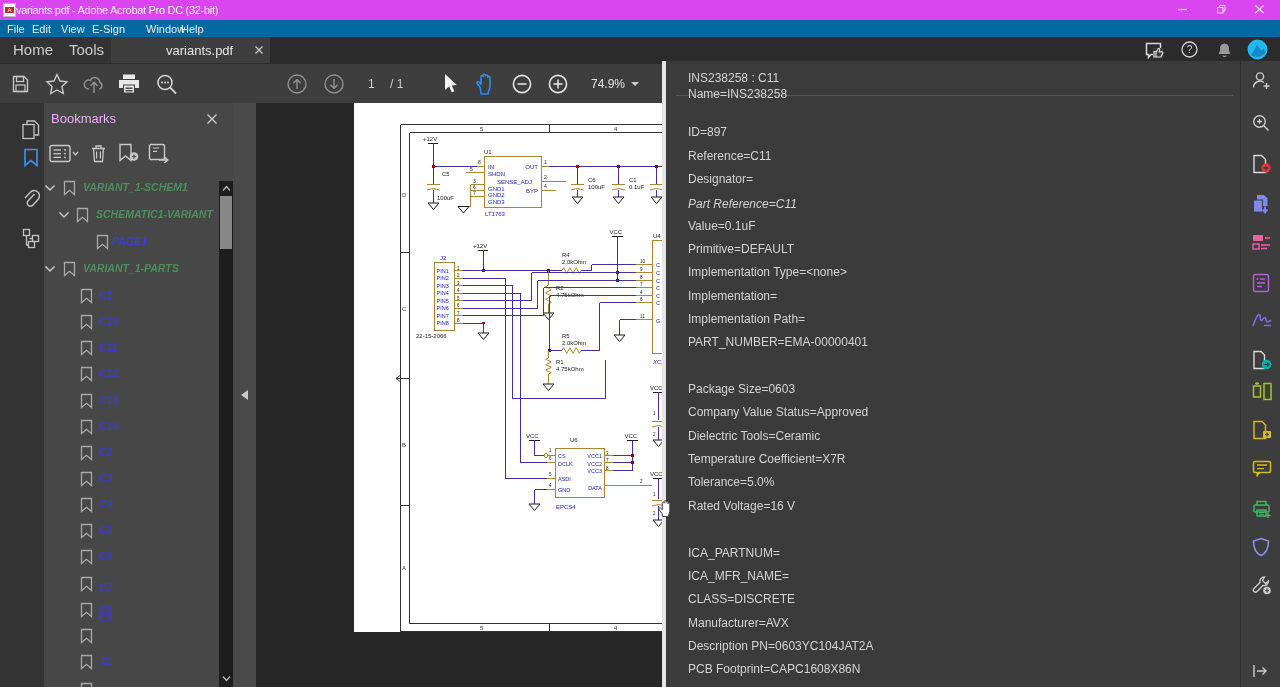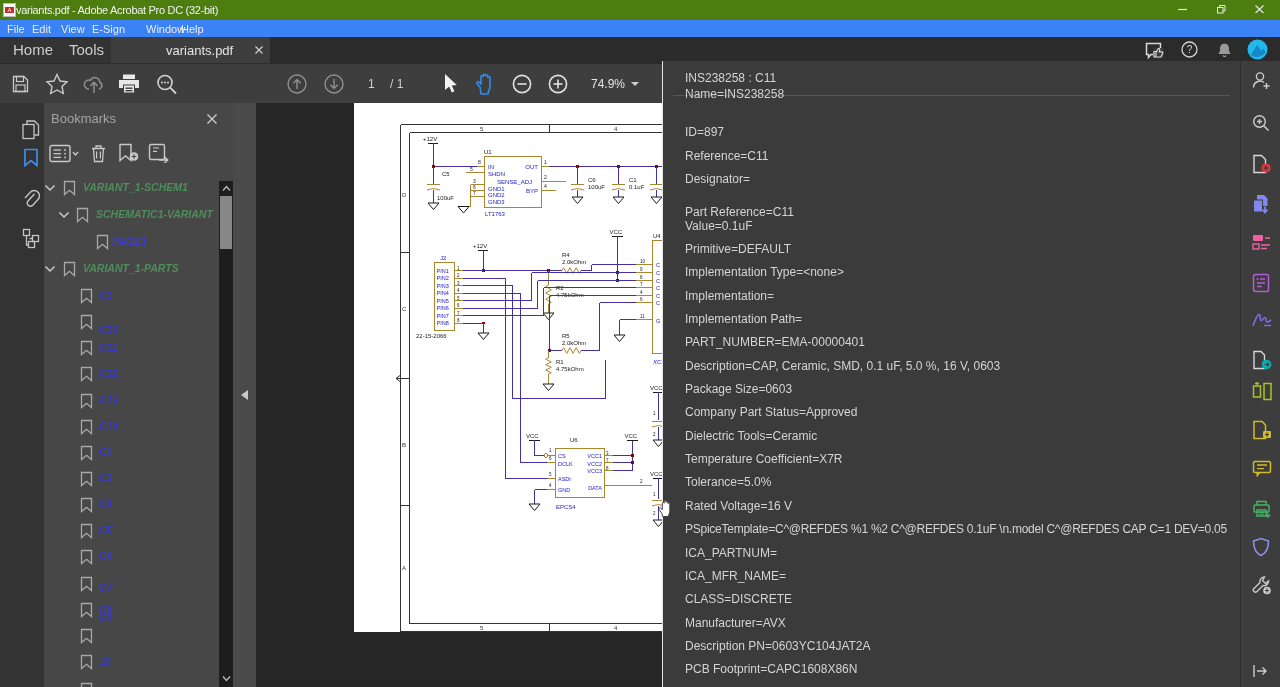--- a/index.html
+++ b/index.html
@@ -1,34 +1,34 @@
 <!DOCTYPE html>
 <html><head>
 <meta charset="utf-8">
 <style>
   html,body{margin:0;padding:0;}
   body{width:1280px;height:687px;position:relative;overflow:hidden;
        font-family:"Liberation Sans",sans-serif;background:#262626;}
   .abs{position:absolute;}
   
-  #titlebar{left:0;top:0;width:1280px;height:20px;background:#4d7c0f;color:#f2f2f2;}
-  #menubar{left:0;top:20px;width:1280px;height:17px;background:#3b82f6;color:#ededed;}
+  #titlebar{left:0;top:0;width:1280px;height:20px;background:#d946ef;color:#f2f2f2;}
+  #menubar{left:0;top:20px;width:1280px;height:17px;background:#0369a1;color:#ededed;}
   .menuitem{position:absolute;top:3px;font-size:11px;}
   #tabbar{left:0;top:37px;width:1234px;height:26px;background:#333333;}
   #tabbar .right{position:absolute;left:270px;top:0;width:1010px;height:26px;background:#2b2b2b;}
   #activetab{position:absolute;left:111px;top:0;width:159px;height:26px;background:#3e3e3e;}
   #toolbar{left:0;top:63px;width:1280px;height:40px;background:#3e3e3e;border-top:1px solid #2c2c2c;box-sizing:border-box;}
   
   #leftstrip{left:0;top:103px;width:44px;height:584px;background:#333333;}
   #bmpanel{left:44px;top:103px;width:189px;height:584px;background:#474747;overflow:hidden;}
   #splitter{left:233px;top:103px;width:23px;height:584px;background:#4a4a4a;}
   #canvas{left:256px;top:103px;width:406px;height:584px;background:#262626;}
   #page{left:354px;top:103px;width:308px;height:529px;background:#ffffff;}
   
-  #tooltip{left:662px;top:61px;width:578px;height:626px;background:#3b3b3b;border-left:1px solid #e5e5e5;box-sizing:border-box;}
+  #tooltip{left:662px;top:61px;width:578px;height:626px;background:#3b3b3b;border-left:4px solid #e5e5e5;box-sizing:border-box;}
   .ttrow{position:absolute;left:22px;font-size:12px;color:#d4d4d4;white-space:pre;}
   
   #rightrail{left:1240px;top:61px;width:40px;height:626px;background:#3d3d3d;border-left:1px solid #2e2e2e;box-sizing:border-box;}
   .ricon{position:absolute;left:11px;}
   
   .trow{position:absolute;font-size:10.5px;font-style:italic;white-space:nowrap;}
 </style>
 </head>
 <body>
 
@@ -172,21 +172,21 @@
 
   <svg class="abs" style="left:22px;top:125px" width="18" height="21" viewBox="0 0 18 21">
     <rect x="1.5" y="1.5" width="6" height="6" fill="none" stroke="#c4c4c4" stroke-width="1.3"></rect>
     <rect x="10.5" y="7.5" width="6" height="6" fill="none" stroke="#c4c4c4" stroke-width="1.3"></rect>
     <rect x="6.5" y="13.5" width="6" height="6" fill="none" stroke="#c4c4c4" stroke-width="1.3"></rect>
     <path d="M4.5 7.5 V17 H6.5 M7.5 10.5 H10.5" fill="none" stroke="#c4c4c4" stroke-width="1.3"></path>
   </svg>
 </div>
 
 <div class="abs" id="bmpanel">
-  <div class="abs" style="left:7px;top:8px;font-size:13px;color:#a3a3a3;">Bookmarks</div>
+  <div class="abs" style="left:7px;top:8px;font-size:13px;color:#f0abfc;">Bookmarks</div>
   <svg class="abs" style="left:162px;top:10px" width="12" height="12" viewBox="0 0 12 12">
     <path d="M1.5 1.5 L10.5 10.5 M10.5 1.5 L1.5 10.5" stroke="#cfcfcf" stroke-width="1.3"></path>
   </svg>
 
   <svg class="abs" style="left:5px;top:41px" width="30" height="20" viewBox="0 0 30 20">
     <rect x="1" y="1.5" width="20" height="16" rx="2" fill="none" stroke="#c9c9c9" stroke-width="1.4"></rect>
     <line x1="4.5" y1="6" x2="12" y2="6" stroke="#c9c9c9" stroke-width="1.3"></line>
     <line x1="4.5" y1="9.7" x2="12" y2="9.7" stroke="#c9c9c9" stroke-width="1.3"></line>
     <line x1="4.5" y1="13.4" x2="12" y2="13.4" stroke="#c9c9c9" stroke-width="1.3"></line>
     <circle cx="16" cy="6" r="0.9" fill="#c9c9c9"></circle>
@@ -237,21 +237,21 @@
         <path d="M1.5 1.5 H11.5 V14.5 L6.5 10.3 L1.5 14.5 Z" fill="none" stroke="#a8a8a8" stroke-width="1.3"></path>
       </svg>
   <div class="trow" style="left:39px;top:159px;color:#4e8d5c;font-weight:bold;">VARIANT_1-PARTS</div>
   <svg class="abs" style="left:36px;top:185px" width="13" height="16" viewBox="0 0 13 16">
         <path d="M1.5 1.5 H11.5 V14.5 L6.5 10.3 L1.5 14.5 Z" fill="none" stroke="#a8a8a8" stroke-width="1.3"></path>
       </svg>
   <div class="trow" style="left:55px;top:186px;color:#3a3acc;font-weight:bold;">C1</div>
   <svg class="abs" style="left:36px;top:211px" width="13" height="16" viewBox="0 0 13 16">
         <path d="M1.5 1.5 H11.5 V14.5 L6.5 10.3 L1.5 14.5 Z" fill="none" stroke="#a8a8a8" stroke-width="1.3"></path>
       </svg>
-  <div class="trow" style="left:55px;top:220px;color:#3a3acc;font-weight:bold;">C10</div>
+  <div class="trow" style="left:55px;top:212px;color:#3a3acc;font-weight:bold;">C10</div>
   <svg class="abs" style="left:36px;top:237px" width="13" height="16" viewBox="0 0 13 16">
         <path d="M1.5 1.5 H11.5 V14.5 L6.5 10.3 L1.5 14.5 Z" fill="none" stroke="#a8a8a8" stroke-width="1.3"></path>
       </svg>
   <div class="trow" style="left:55px;top:238px;color:#3a3acc;font-weight:bold;">C11</div>
   <svg class="abs" style="left:36px;top:263px" width="13" height="16" viewBox="0 0 13 16">
         <path d="M1.5 1.5 H11.5 V14.5 L6.5 10.3 L1.5 14.5 Z" fill="none" stroke="#a8a8a8" stroke-width="1.3"></path>
       </svg>
   <div class="trow" style="left:55px;top:264px;color:#3a3acc;font-weight:bold;">C12</div>
   <svg class="abs" style="left:36px;top:290px" width="13" height="16" viewBox="0 0 13 16">
         <path d="M1.5 1.5 H11.5 V14.5 L6.5 10.3 L1.5 14.5 Z" fill="none" stroke="#a8a8a8" stroke-width="1.3"></path>
@@ -585,35 +585,33 @@
 </svg>
 </div>
 
 <div class="abs" id="tooltip">
   <div class="ttrow" style="top:10px;">INS238258 : C11</div>
   <div class="abs" style="left:10px;top:34px;width:557px;height:1px;background:#565656;"></div>
   <div class="ttrow" style="top:26px;">Name=INS238258</div>
   <div class="ttrow" style="top:64.3px;">ID=897</div>
   <div class="ttrow" style="top:87.7px;">Reference=C11</div>
   <div class="ttrow" style="top:111.0px;">Designator=</div>
-  <div class="ttrow" style="top:144px;">Part Reference=C11</div>
+  <div class="ttrow" style="top:136px;font-style:italic;">Part Reference=C11</div>
   <div class="ttrow" style="top:157.7px;">Value=0.1uF</div>
   <div class="ttrow" style="top:181.0px;">Primitive=DEFAULT</div>
   <div class="ttrow" style="top:204.4px;">Implementation Type=&lt;none&gt;</div>
   <div class="ttrow" style="top:227.7px;">Implementation=</div>
   <div class="ttrow" style="top:251.1px;">Implementation Path=</div>
   <div class="ttrow" style="top:274.4px;">PART_NUMBER=EMA-00000401</div>
-  <div class="ttrow" style="top:297.7px;">Description=CAP, Ceramic, SMD, 0.1 uF, 5.0 %, 16 V, 0603</div>
   <div class="ttrow" style="top:321.1px;">Package Size=0603</div>
-  <div class="ttrow" style="top:344.4px;">Company Part Status=Approved</div>
+  <div class="ttrow" style="top:344.4px;">Company Value Status=Approved</div>
   <div class="ttrow" style="top:367.8px;">Dielectric Tools=Ceramic</div>
   <div class="ttrow" style="top:391.1px;">Temperature Coefficient=X7R</div>
   <div class="ttrow" style="top:414.4px;">Tolerance=5.0%</div>
   <div class="ttrow" style="top:437.8px;">Rated Voltage=16 V</div>
-  <div class="ttrow" style="top:461.1px;letter-spacing:-0.25px;">PSpiceTemplate=C^@REFDES %1 %2 C^@REFDES 0.1uF \n.model C^@REFDES CAP C=1 DEV=0.05</div>
   <div class="ttrow" style="top:484.5px;">ICA_PARTNUM=</div>
   <div class="ttrow" style="top:507.8px;">ICA_MFR_NAME=</div>
   <div class="ttrow" style="top:531.1px;">CLASS=DISCRETE</div>
   <div class="ttrow" style="top:554.5px;">Manufacturer=AVX</div>
   <div class="ttrow" style="top:577.8px;">Description PN=0603YC104JAT2A</div>
   <div class="ttrow" style="top:601.2px;">PCB Footprint=CAPC1608X86N</div>
 </div>
 
 <div class="abs" id="rightrail">
 

